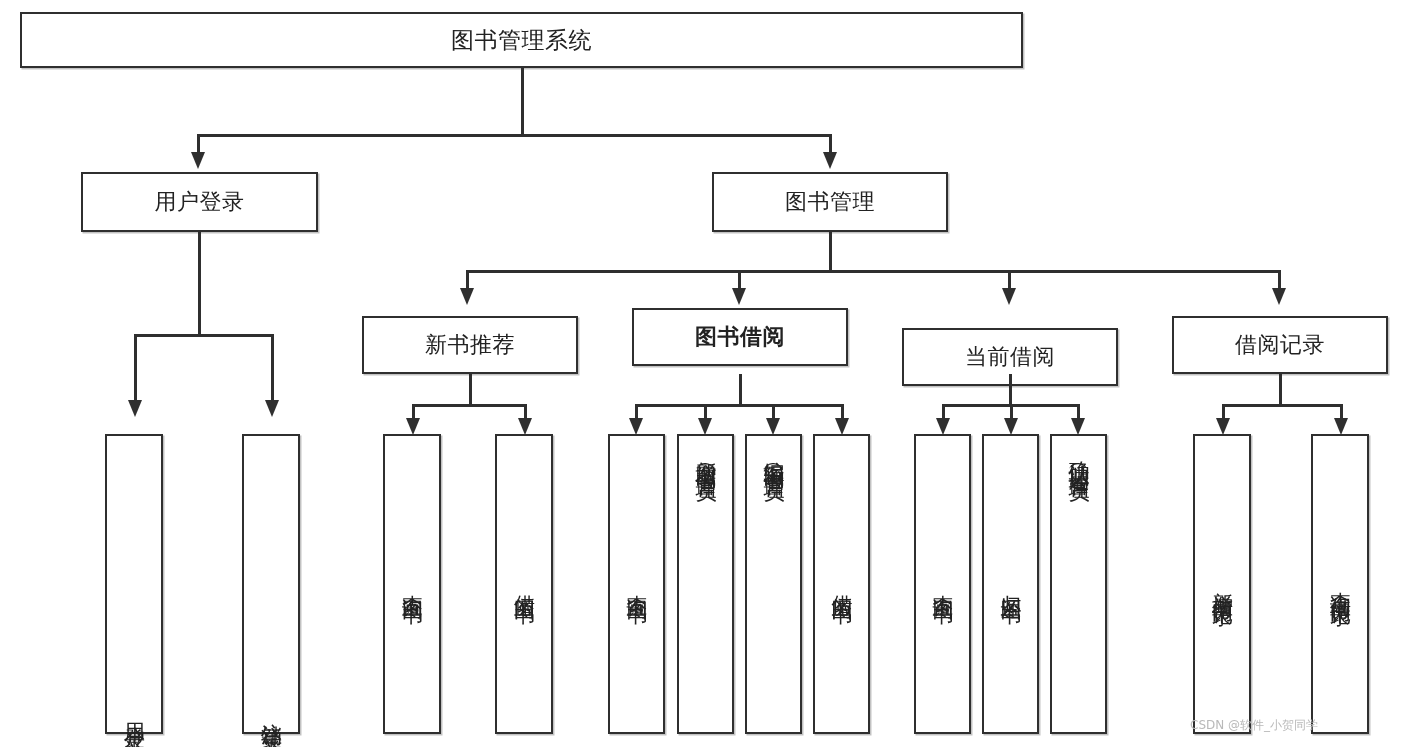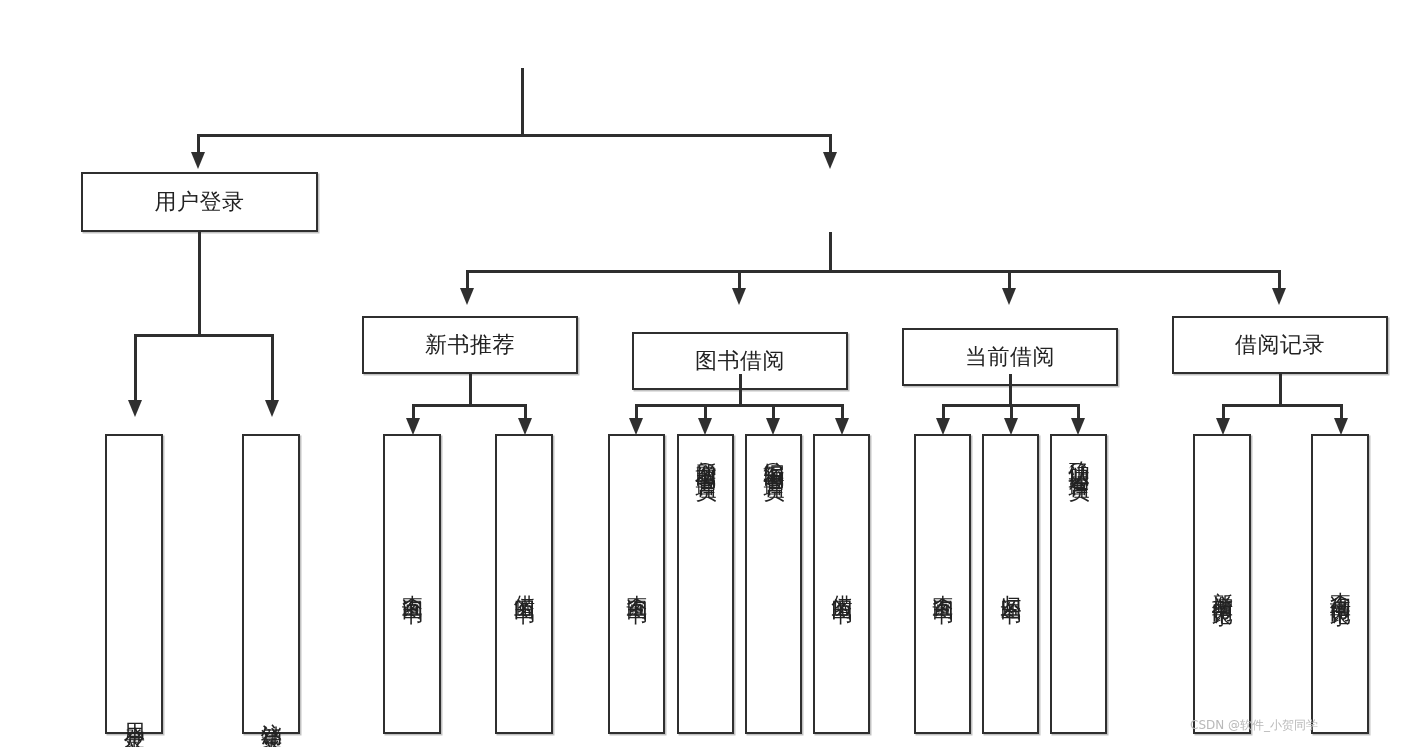--- a/index.html
+++ b/index.html
@@ -83,35 +83,41 @@
     font-size: 12px;
     white-space: nowrap;
     pointer-events: none;
   }
 </style>
 </head>
 <body>
 
 <div id="canvas">
 
+  <div class="node h" id="node-root" style="left:20px; top:12px; width:1003px; height:56px;">
+    <span class="label">图书管理系统</span>
+  </div>
 
   <div class="vline" style="left:521px; top:68px; width:2.5px; height:68px;"></div>
 
   <div class="hline" style="left:197px; top:134px; width:634px; height:2.5px;"></div>
 
   <div class="vline" style="left:197px; top:134px; height:18px;"></div>
   <div class="arrow" style="left:191px; top:152px;"></div>
 
   <div class="vline" style="left:829px; top:134px; height:18px;"></div>
   <div class="arrow" style="left:823px; top:152px;"></div>
 
   <div class="node h" id="node-user-login" style="left:81px; top:172px; width:237px; height:60px;">
     <span class="label">用户登录</span>
   </div>
 
+  <div class="node h" id="node-book-management" style="left:712px; top:172px; width:236px; height:60px;">
+    <span class="label">图书管理</span>
+  </div>
 
   <div class="vline" style="left:198px; top:232px; height:104px;"></div>
   <div class="hline" style="left:134px; top:334px; width:139px; height:2.5px;"></div>
   <div class="vline" style="left:134px; top:334px; height:68px;"></div>
   <div class="arrow" style="left:128px; top:400px;"></div>
   <div class="vline" style="left:271px; top:334px; height:68px;"></div>
   <div class="arrow" style="left:265px; top:400px;"></div>
 
   <div class="vline" style="left:829px; top:232px; height:40px;"></div>
   <div class="hline" style="left:466px; top:270px; width:814px; height:2.5px;"></div>
@@ -124,21 +130,21 @@
 
   <div class="vline" style="left:1008px; top:270px; height:18px;"></div>
   <div class="arrow" style="left:1002px; top:288px;"></div>
 
   <div class="vline" style="left:1278px; top:270px; height:18px;"></div>
   <div class="arrow" style="left:1272px; top:288px;"></div>
 
   <div class="node h" id="node-new-book" style="left:362px; top:316px; width:216px; height:58px;">
     <span class="label">新书推荐</span>
   </div>
-  <div class="node h" id="node-book-borrow" style="left:632px; top:332px; width:216px; height:58px;">
+  <div class="node h" id="node-book-borrow" style="left:632px; top:308px; width:216px; height:58px;font-weight:bold;">
     <span class="label">图书借阅</span>
   </div>
   <div class="node h" id="node-current-borrow" style="left:902px; top:328px; width:216px; height:58px;">
     <span class="label">当前借阅</span>
   </div>
   <div class="node h" id="node-borrow-record" style="left:1172px; top:316px; width:216px; height:58px;">
     <span class="label">借阅记录</span>
   </div>
 
   <div class="vline" style="left:469px; top:374px; height:32px;"></div>

